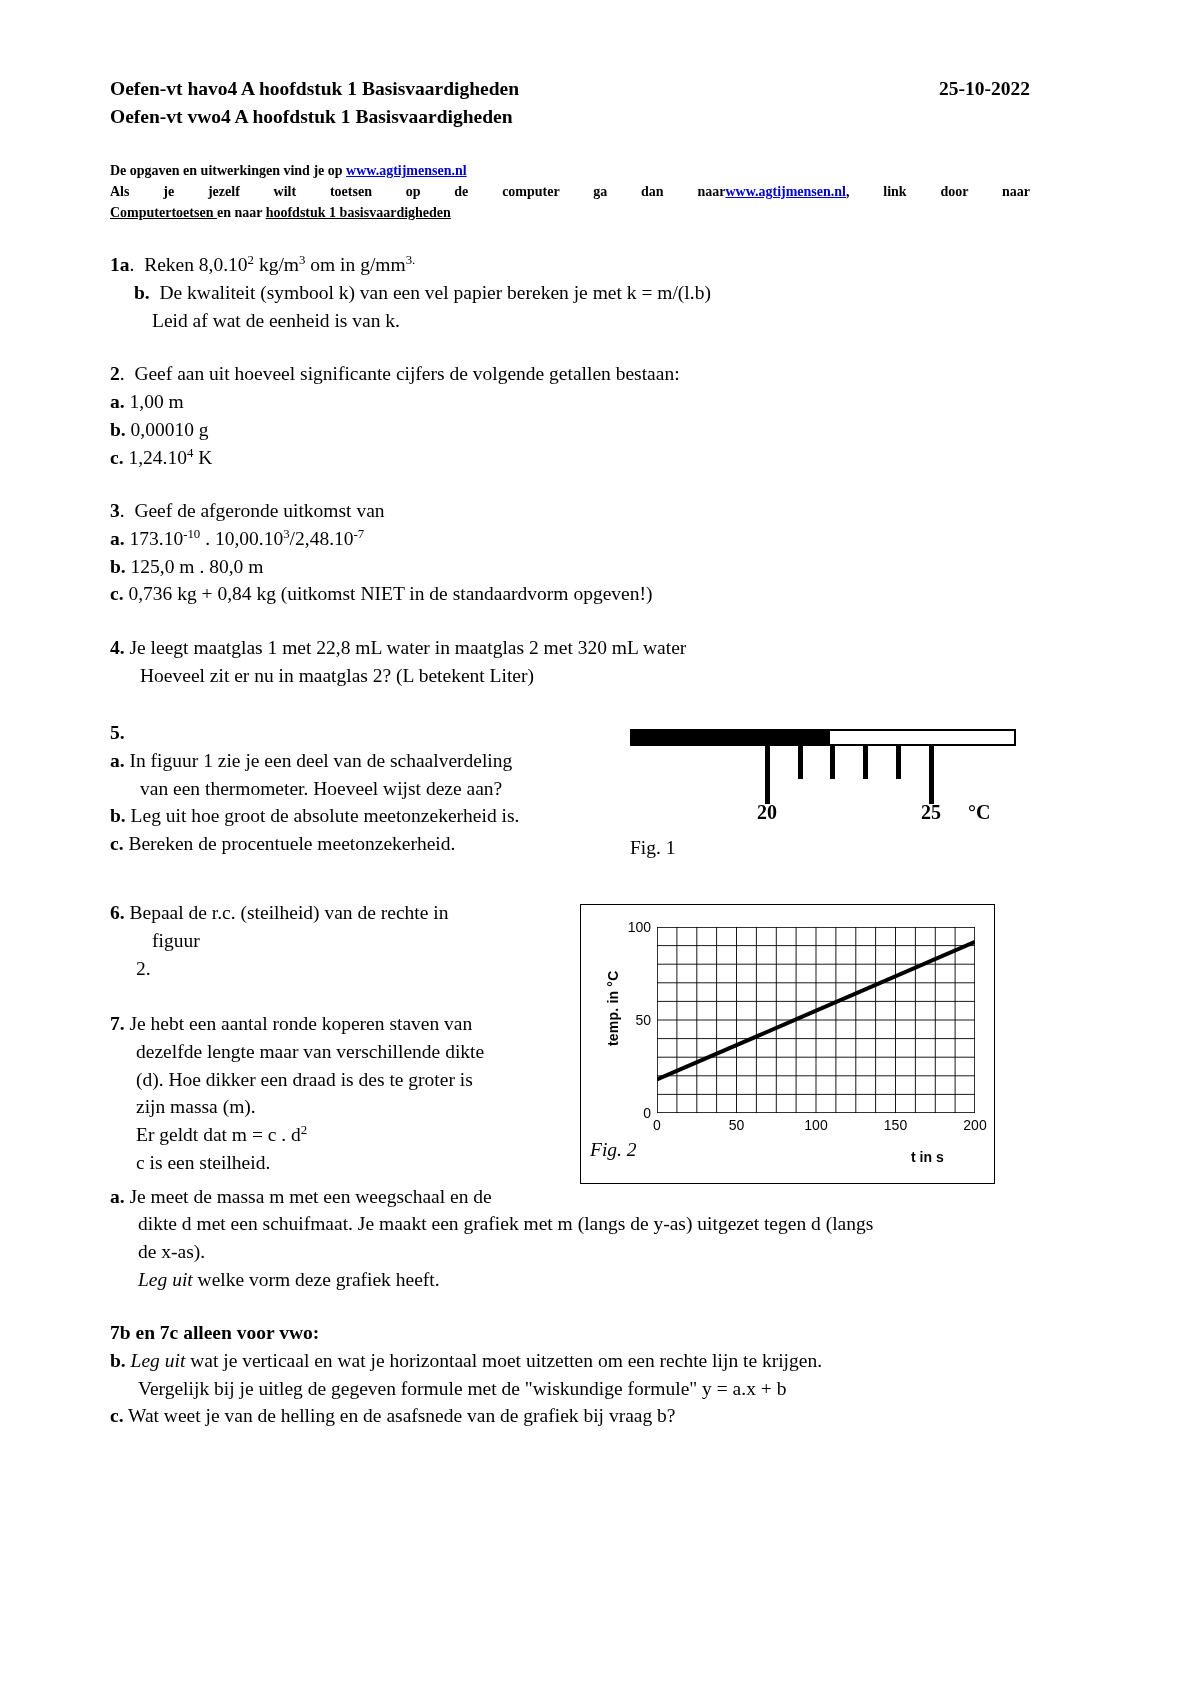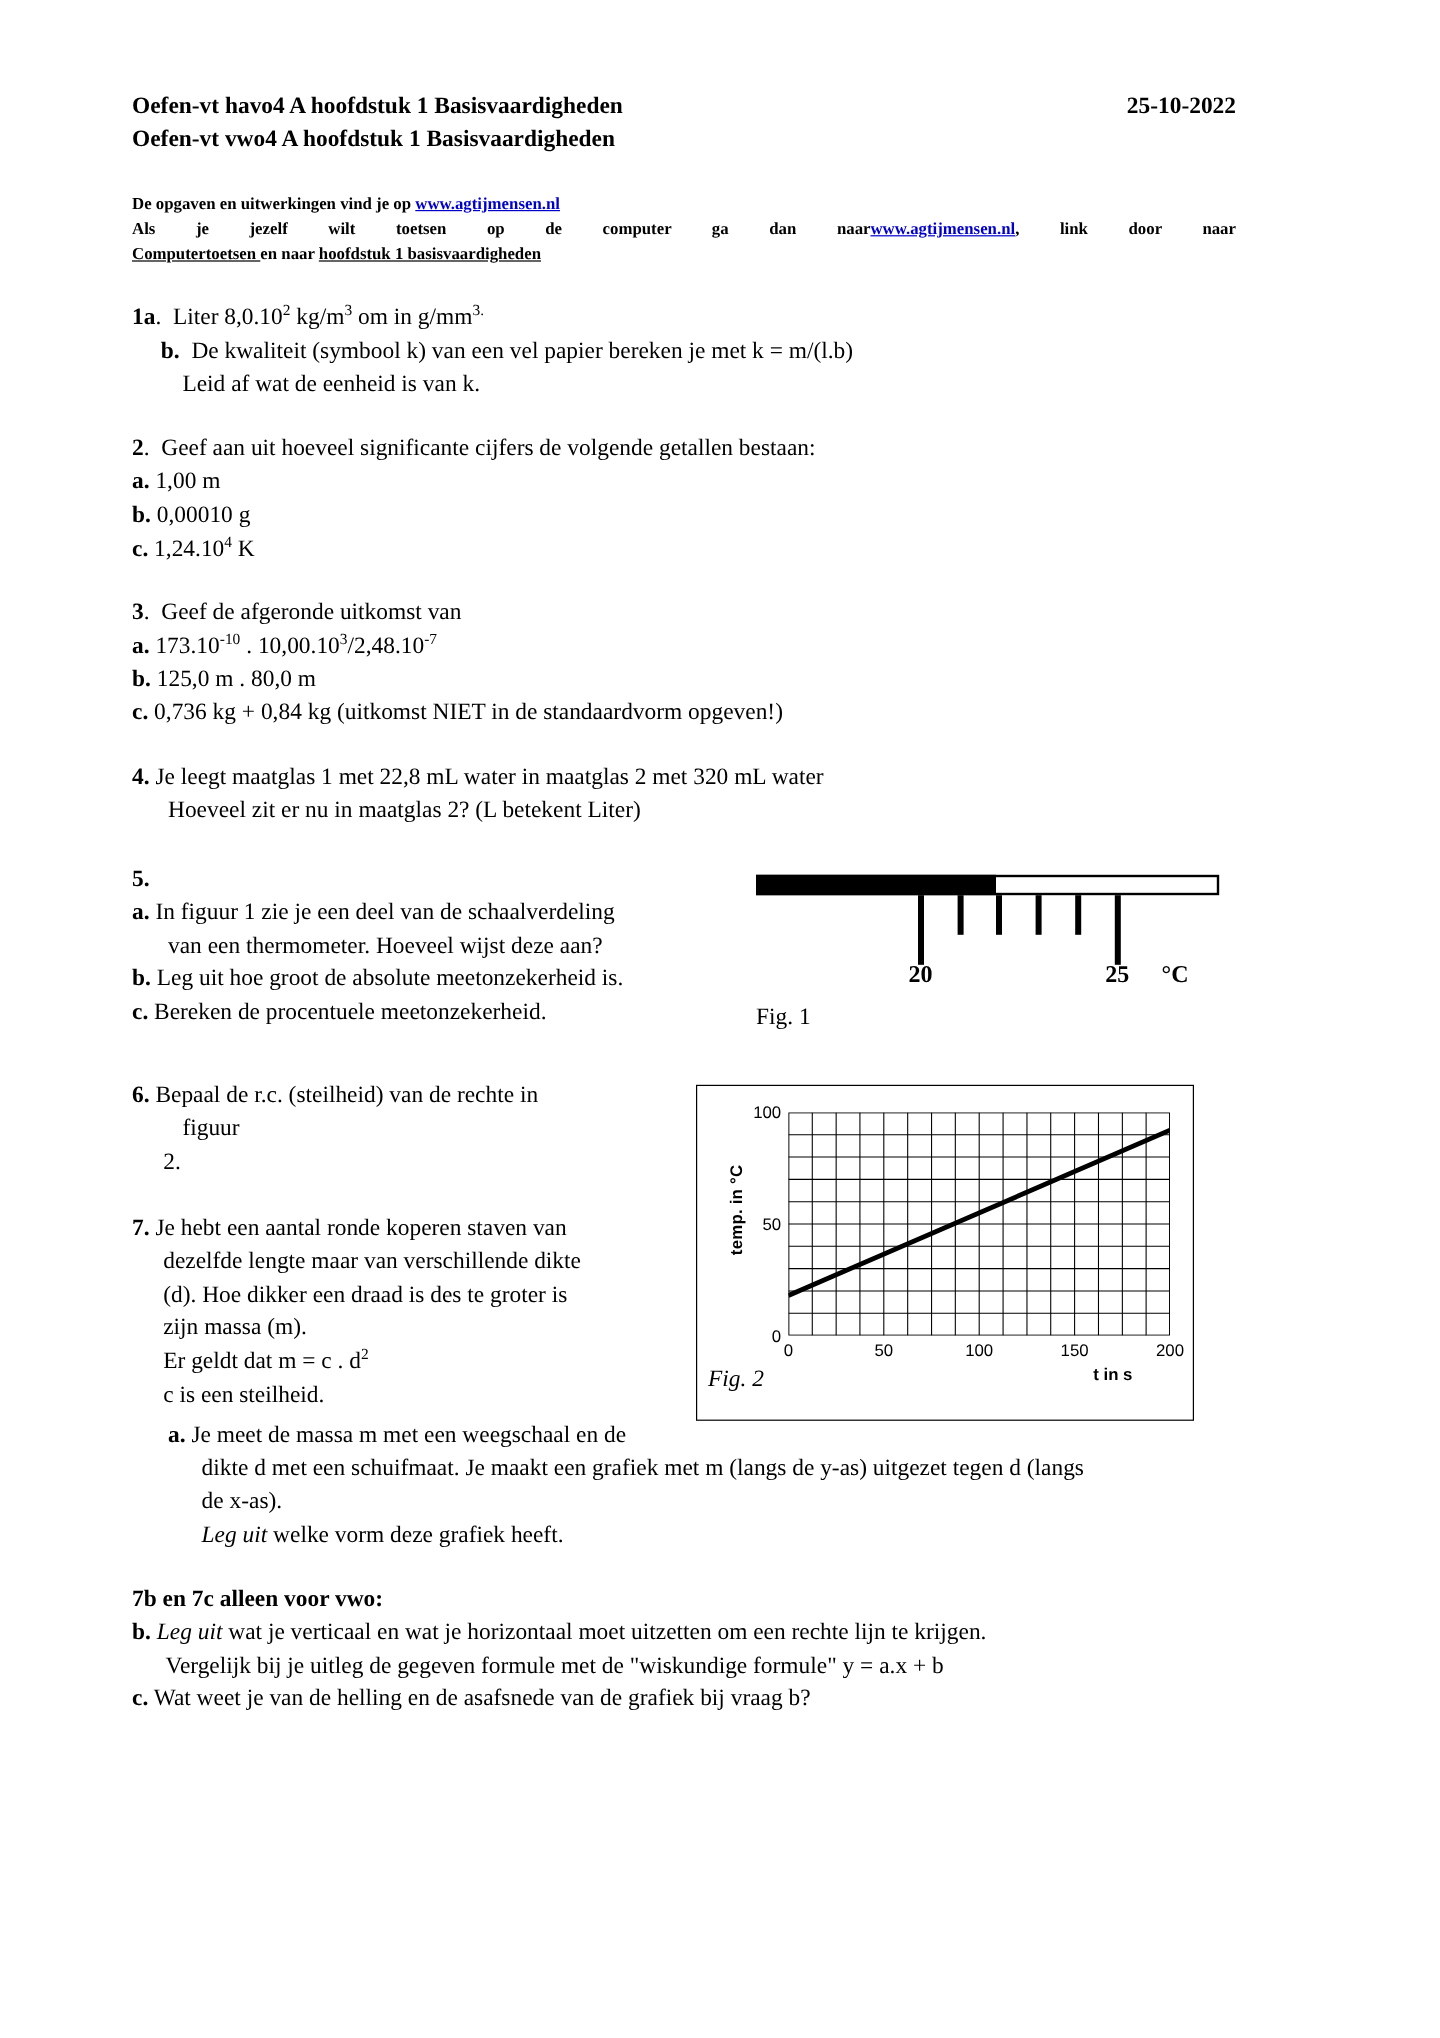--- a/index.html
+++ b/index.html
@@ -203,21 +203,21 @@
   .xtick {
     position: absolute;
     font-size: 14px;
     font-family: "Liberation Sans", sans-serif;
     transform: translateX(-50%);
     white-space: nowrap;
   }
   .xlab {
     position: absolute;
     left: 330px;
-    top: 232px;
+    top: 244px;
     font-size: 14px;
     font-weight: bold;
     font-family: "Liberation Sans", sans-serif;
   }
 
   
   .bottom { margin-top: 26px; font-size: 19.5px; line-height: 1.42; }
   .bold { font-weight: bold; }
   .ital { font-style: italic; }
 </style>
@@ -241,21 +241,21 @@
         <span>Als je jezelf wilt toetsen op de computer ga dan naar</span><a class="link" href="#">www.agtijmensen.nl</a><span>, link door naar</span>
       </div>
       <div class="intro-line">
         <span class="u">Computertoetsen </span><span>en naar </span><span class="u">hoofdstuk 1 basisvaardigheden</span>
       </div>
     </div>
 
     <div class="q g-1">
       <div>
         <span class="qnum">1a</span><span>.</span>&nbsp;
-        <span><span>Liter 8,0.10</span><sup>2</sup><span> kg/m</span><sup>3</sup><span> om in g/mm</span><sup>3.</sup></span>
+        <span><span>Reken 8,0.10</span><sup>2</sup><span> kg/m</span><sup>3</sup><span> om in g/mm</span><sup>3.</sup></span>
       </div>
       <div class="indent-1">
         <span class="qnum">b.</span>&nbsp;
         <span>De kwaliteit (symbool k) van een vel papier bereken je met k = m/(l.b)</span>
       </div>
       <div class="indent-2">Leid af wat de eenheid is van k.</div>
     </div>
 
     <div class="q g-2">
       <div>
@@ -409,21 +409,21 @@
           <div class="xtick" style="left:25%;">50</div>
           <div class="xtick" style="left:50%;">100</div>
           <div class="xtick" style="left:75%;">150</div>
           <div class="xtick" style="left:100%;">200</div>
         </div>
         <div class="xlab">t in s</div>
       </div>
       <div class="fig2cap">Fig. 2</div>
     </div>
 
-    <div class="q" style="margin-top:6px;margin-left:30px;">
+    <div class="q" style="margin-top:6px;">
       <div class="hang" style="padding-left:28px;text-indent:-28px;">
         <span class="qnum">a.</span>
         <span>Je meet de massa m met een weegschaal en de</span>
       </div>
       <div style="padding-left:28px;">dikte d met een schuifmaat. Je maakt een grafiek met m (langs de y-as) uitgezet tegen d (langs</div>
       <div style="padding-left:28px;">de x-as).</div>
       <div style="padding-left:28px;"><span class="ital">Leg uit</span><span> welke vorm deze grafiek heeft.</span></div>
     </div>
 
     <div class="bottom">

